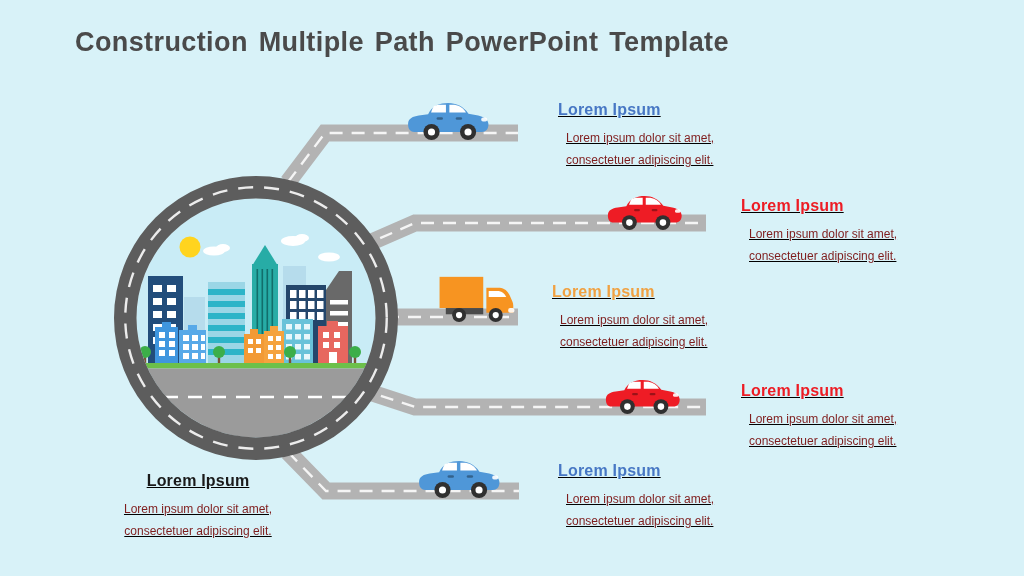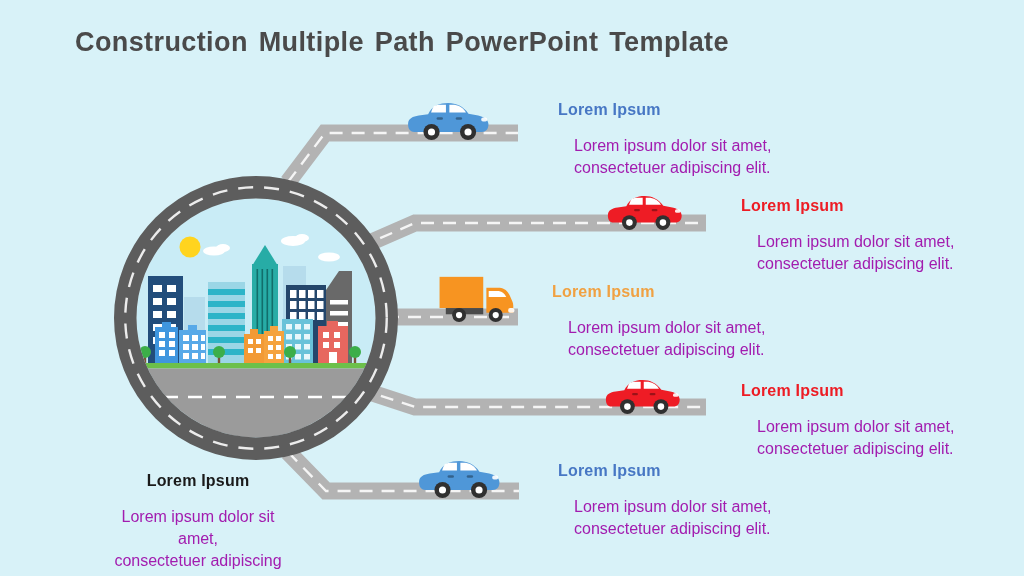--- a/index.html
+++ b/index.html
@@ -9,26 +9,26 @@
     background:#d8f2f8;
     overflow:hidden;
     font-family:"Liberation Sans", sans-serif;
   }
   .title{
     position:absolute;left:75px;top:27px;
     font-size:27px;font-weight:700;letter-spacing:.4px;word-spacing:3px;
     color:#4a4a4a;
   }
   .graphic{position:absolute;left:0;top:0;}
-  .btext{position:absolute;}
+  .btext{position:absolute;text-decoration:underline;}
   .btext h3{
     margin:0 0 5px 0;font-size:16px;font-weight:700;letter-spacing:.2px;
   }
   .btext p{
-    margin:16px;font-size:16px;line-height:22px;color:#a21caf;
+    margin:8px;font-size:12px;line-height:22px;color:#7f1d1d;
   }
   .b1{left:558px;top:101px;}
   .b2{left:741px;top:197px;}
   .b3{left:552px;top:283px;}
   .b4{left:741px;top:382px;}
   .b5{left:558px;top:462px;}
   .bfooter{left:84px;top:472px;width:228px;text-align:center;}
 </style>
 </head>
 <body>

